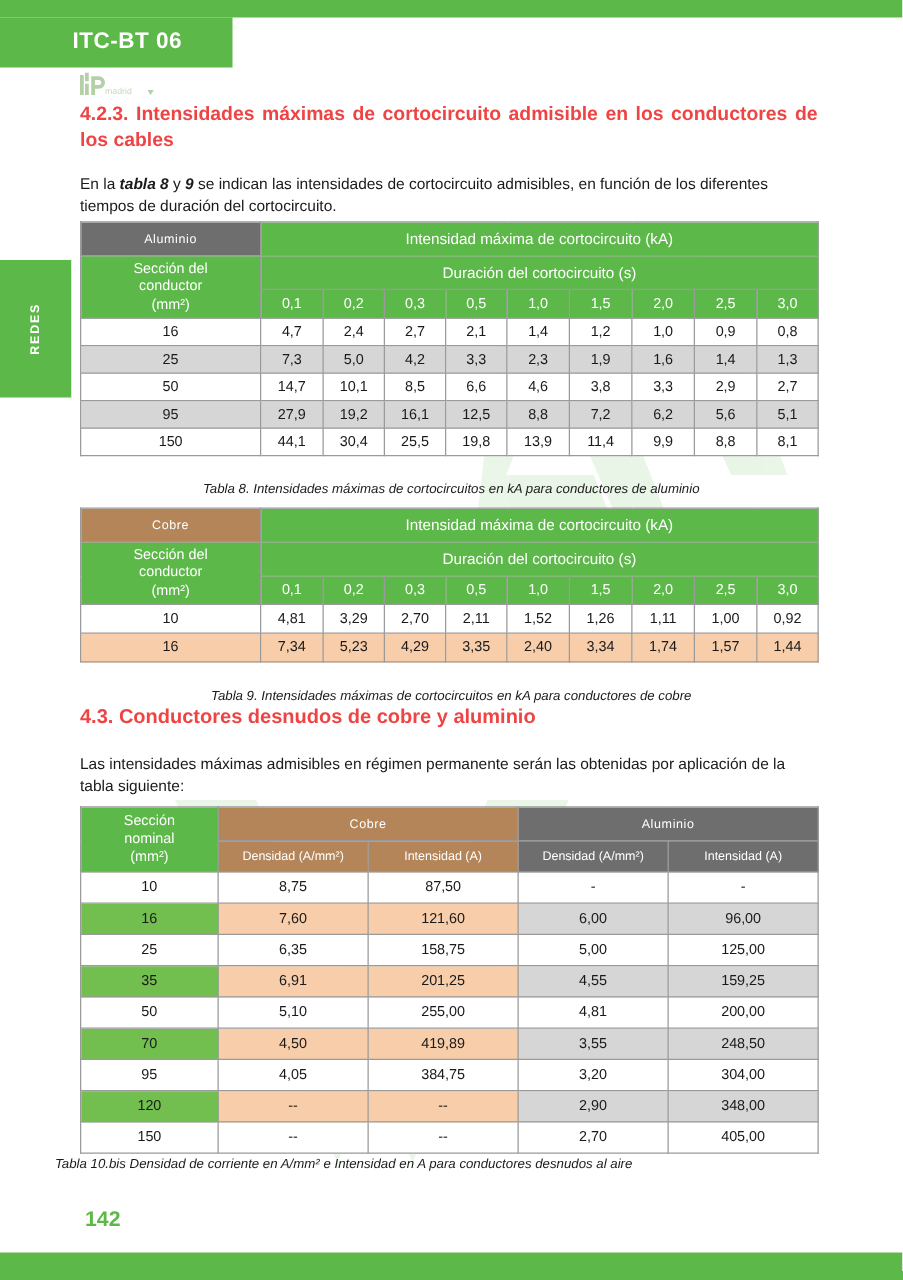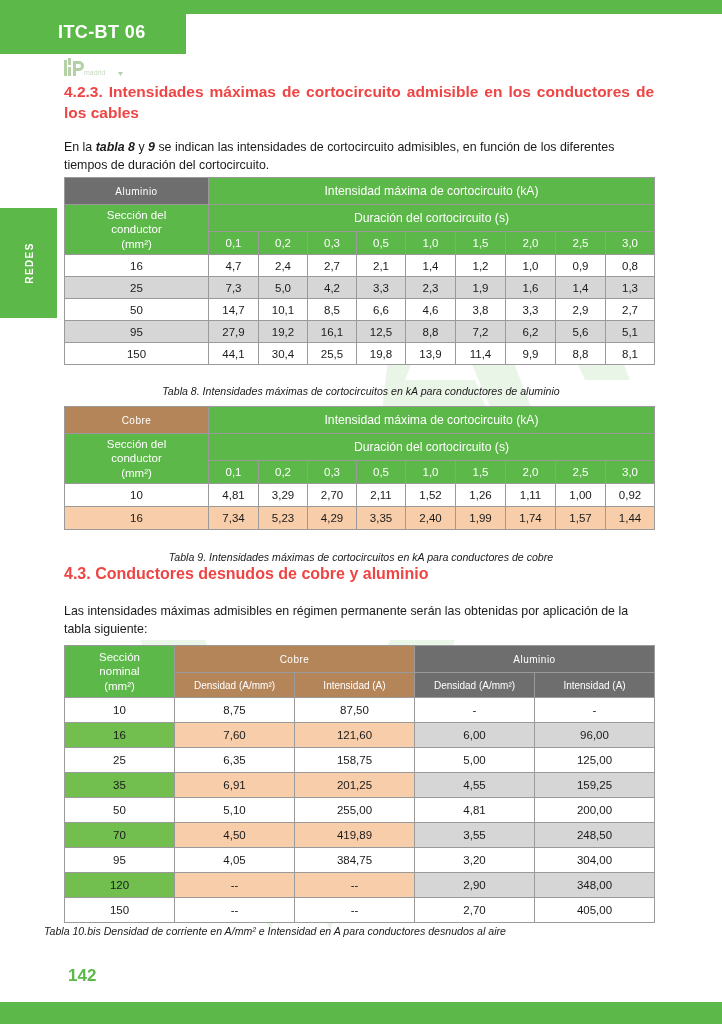--- a/index.html
+++ b/index.html
@@ -291,21 +291,21 @@
           <td>1,00</td>
           <td>0,92</td>
         </tr>
         <tr class="r-peach">
           <td style="height:22px;">16</td>
           <td>7,34</td>
           <td>5,23</td>
           <td>4,29</td>
           <td>3,35</td>
           <td>2,40</td>
-          <td>1,99</td>
+          <td>3,34</td>
           <td>1,74</td>
           <td>1,57</td>
           <td>1,44</td>
         </tr>
       </tbody>
     </table>
 
     <div class="caption" style="top:551px;">
       <b>Tabla 9.</b><span> Intensidades máximas de cortocircuitos en kA para conductores de cobre</span>
     </div>

